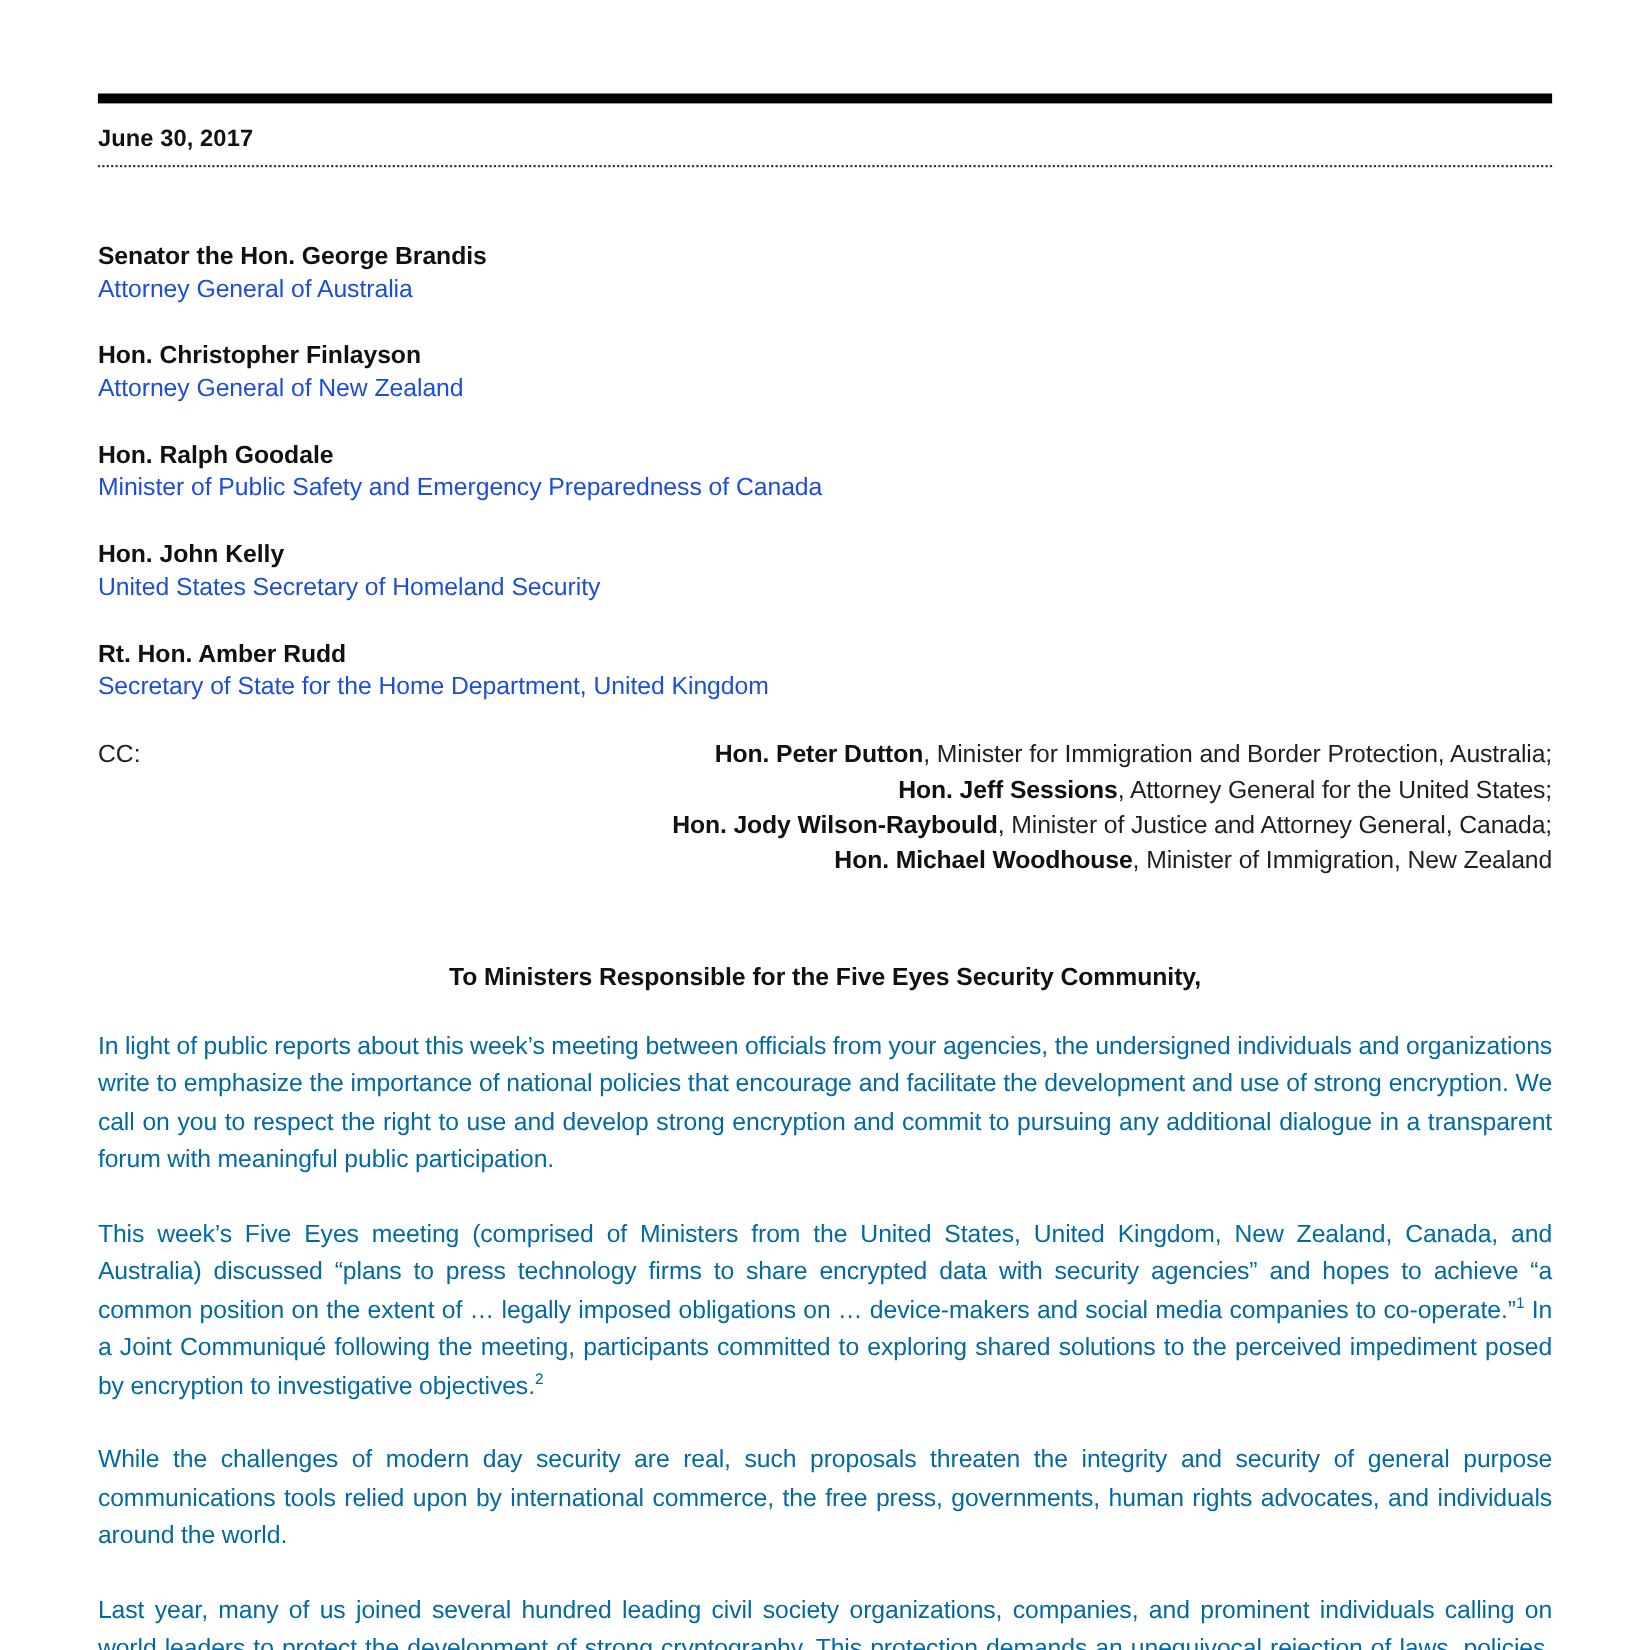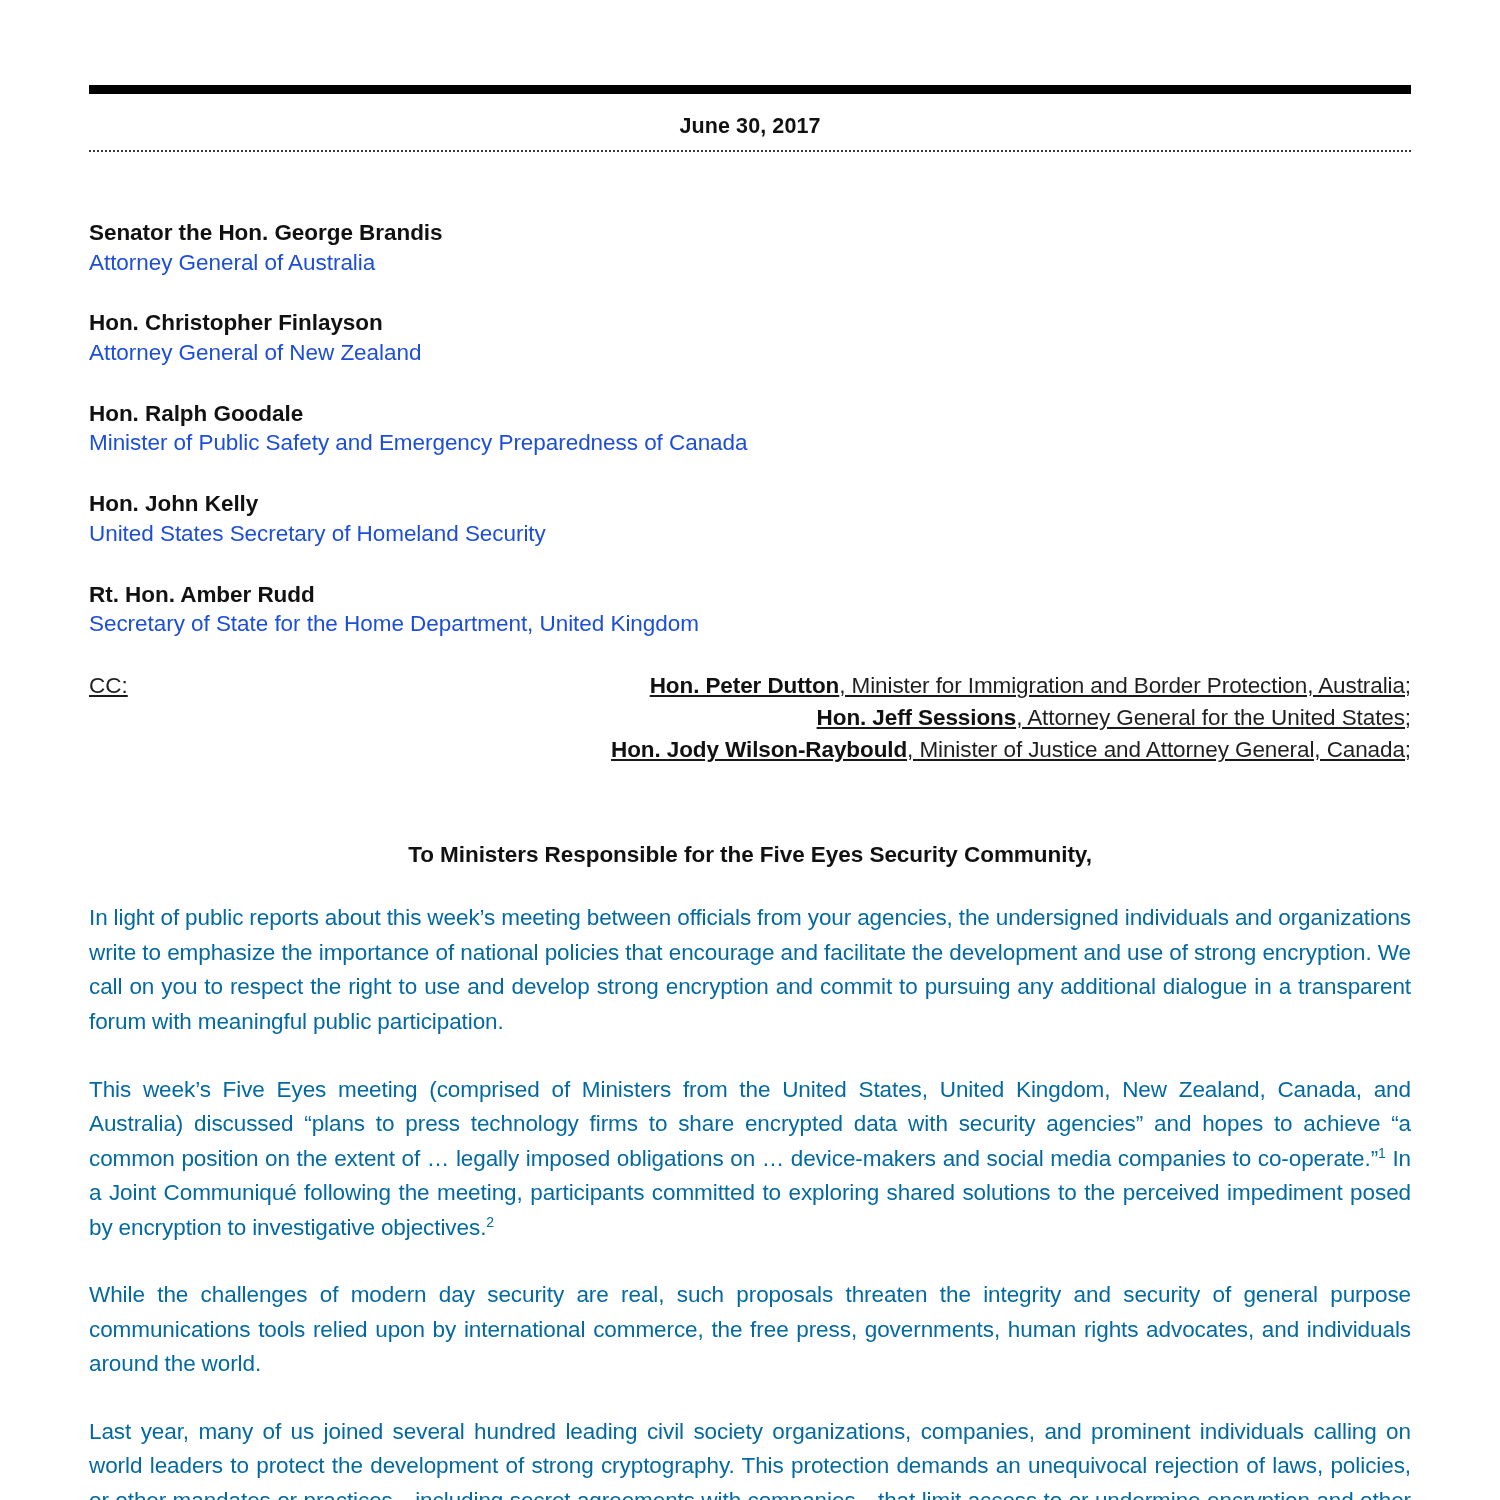--- a/index.html
+++ b/index.html
@@ -26,21 +26,21 @@
   
   .header-bar {
     margin-top: 85px;
     height: 9px;
     background: #000000;
     width: 1322px;
   }
 
   .date-row {
     width: 1322px;
-    text-align: center;
+    text-align: left;
     margin-top: 20px;
   }
   .date-text {
     font-size: 21.5px;
     font-weight: bold;
     letter-spacing: 0.1px;
     color: #111111;
   }
 
   .dotted-rule {
@@ -71,21 +71,20 @@
     line-height: 1.32;
     color: #1d4ed8;
     letter-spacing: -0.05px;
   }
 
   
   .cc-block {
     display: flex;
     margin-top: 15px;
     width: 1322px;
-    text-decoration: underline;
   }
   .cc-label {
     font-size: 22.5px;
     font-weight: normal;
     color: #1f1f1f;
     width: 49px;
     flex: 0 0 49px;
     line-height: 1.43;
   }
   .cc-list {
@@ -179,20 +178,23 @@
     <div class="cc-list">
       <div class="cc-item">
         <b>Hon. Peter Dutton</b><span>, Minister for Immigration and Border Protection, Australia;</span>
       </div>
       <div class="cc-item">
         <b>Hon. Jeff Sessions</b><span>, Attorney General for the United States;</span>
       </div>
       <div class="cc-item">
         <b>Hon. Jody Wilson-Raybould</b><span>, Minister of Justice and Attorney General, Canada;</span>
       </div>
+      <div class="cc-item">
+        <b>Hon. Michael Woodhouse</b><span>, Minister of Immigration, New Zealand</span>
+      </div>
     </div>
   </div>
 
   <div class="salutation">To Ministers Responsible for the Five Eyes Security Community,</div>
 
   <p class="body-para">In light of public reports about this week’s meeting between officials from your agencies, the undersigned individuals and organizations write to emphasize the importance of national policies that encourage and facilitate the development and use of strong encryption. We call on you to respect the right to use and develop strong encryption and commit to pursuing any additional dialogue in a transparent forum with meaningful public participation.</p>
 
   <p class="body-para"><span>This week’s Five Eyes meeting (comprised of Ministers from the United States, United Kingdom, New Zealand, Canada, and Australia) discussed “plans to press technology firms to share encrypted data with security agencies” and hopes to achieve “a common position on the extent of … legally imposed obligations on … device-makers and social media companies to co-operate.”</span><sup>1</sup><span> In a Joint Communiqué following the meeting, participants committed to exploring shared solutions to the perceived impediment posed by encryption to investigative objectives.</span><sup>2</sup></p>
 
   <p class="body-para">While the challenges of modern day security are real, such proposals threaten the integrity and security of general purpose communications tools relied upon by international commerce, the free press, governments, human rights advocates, and individuals around the world.</p>

